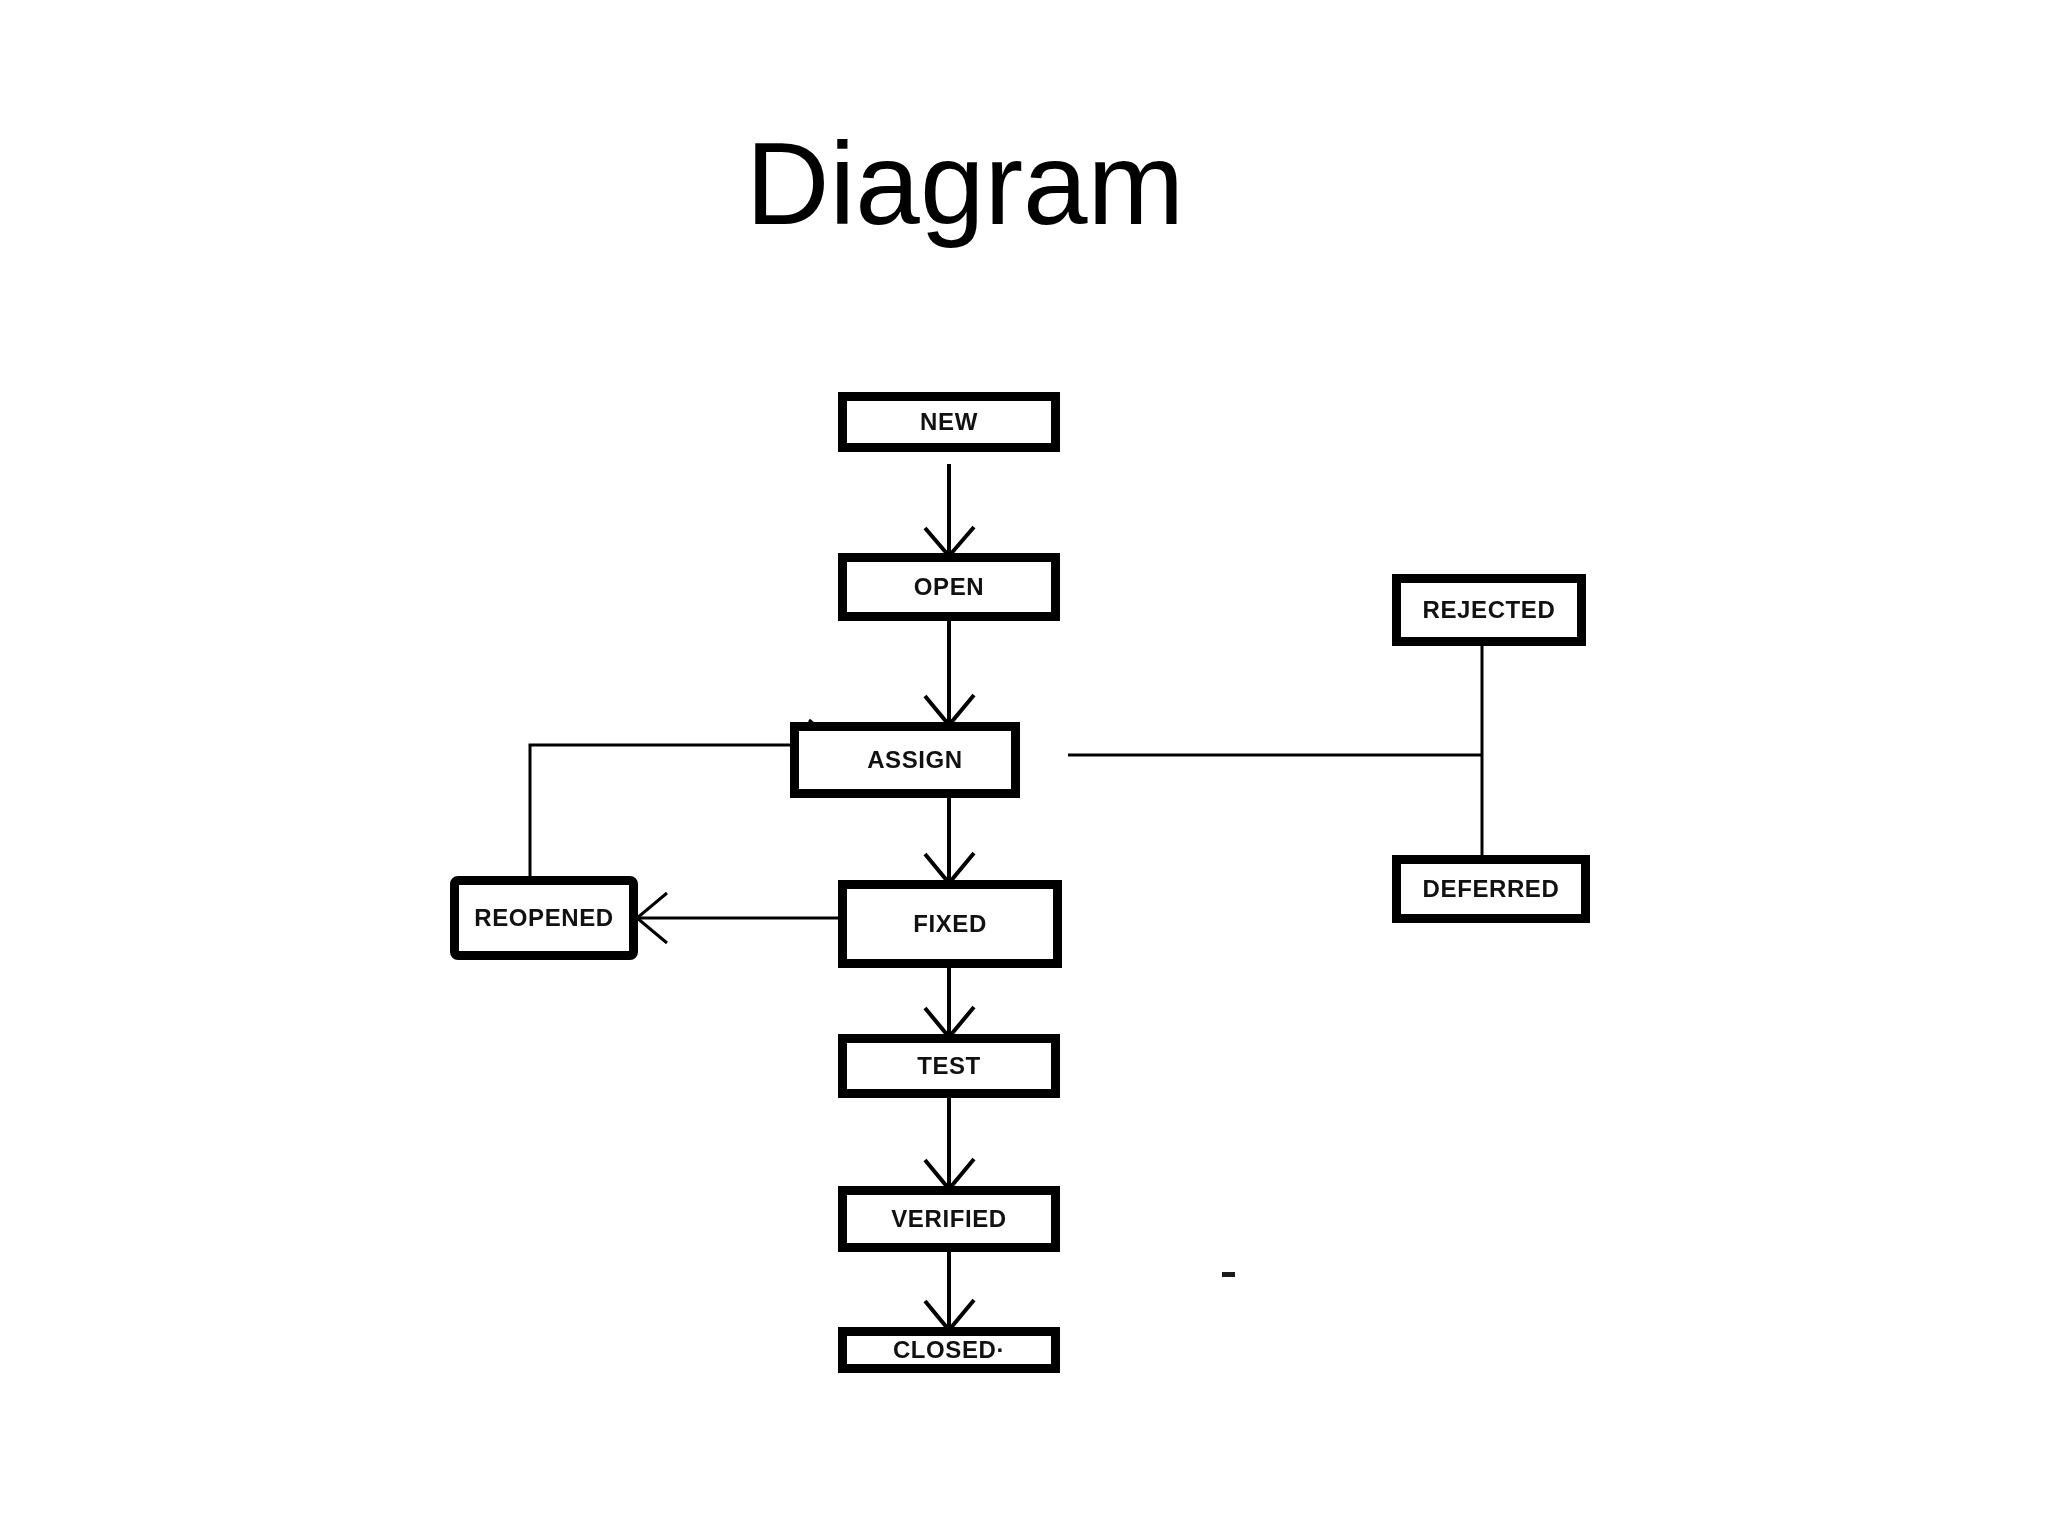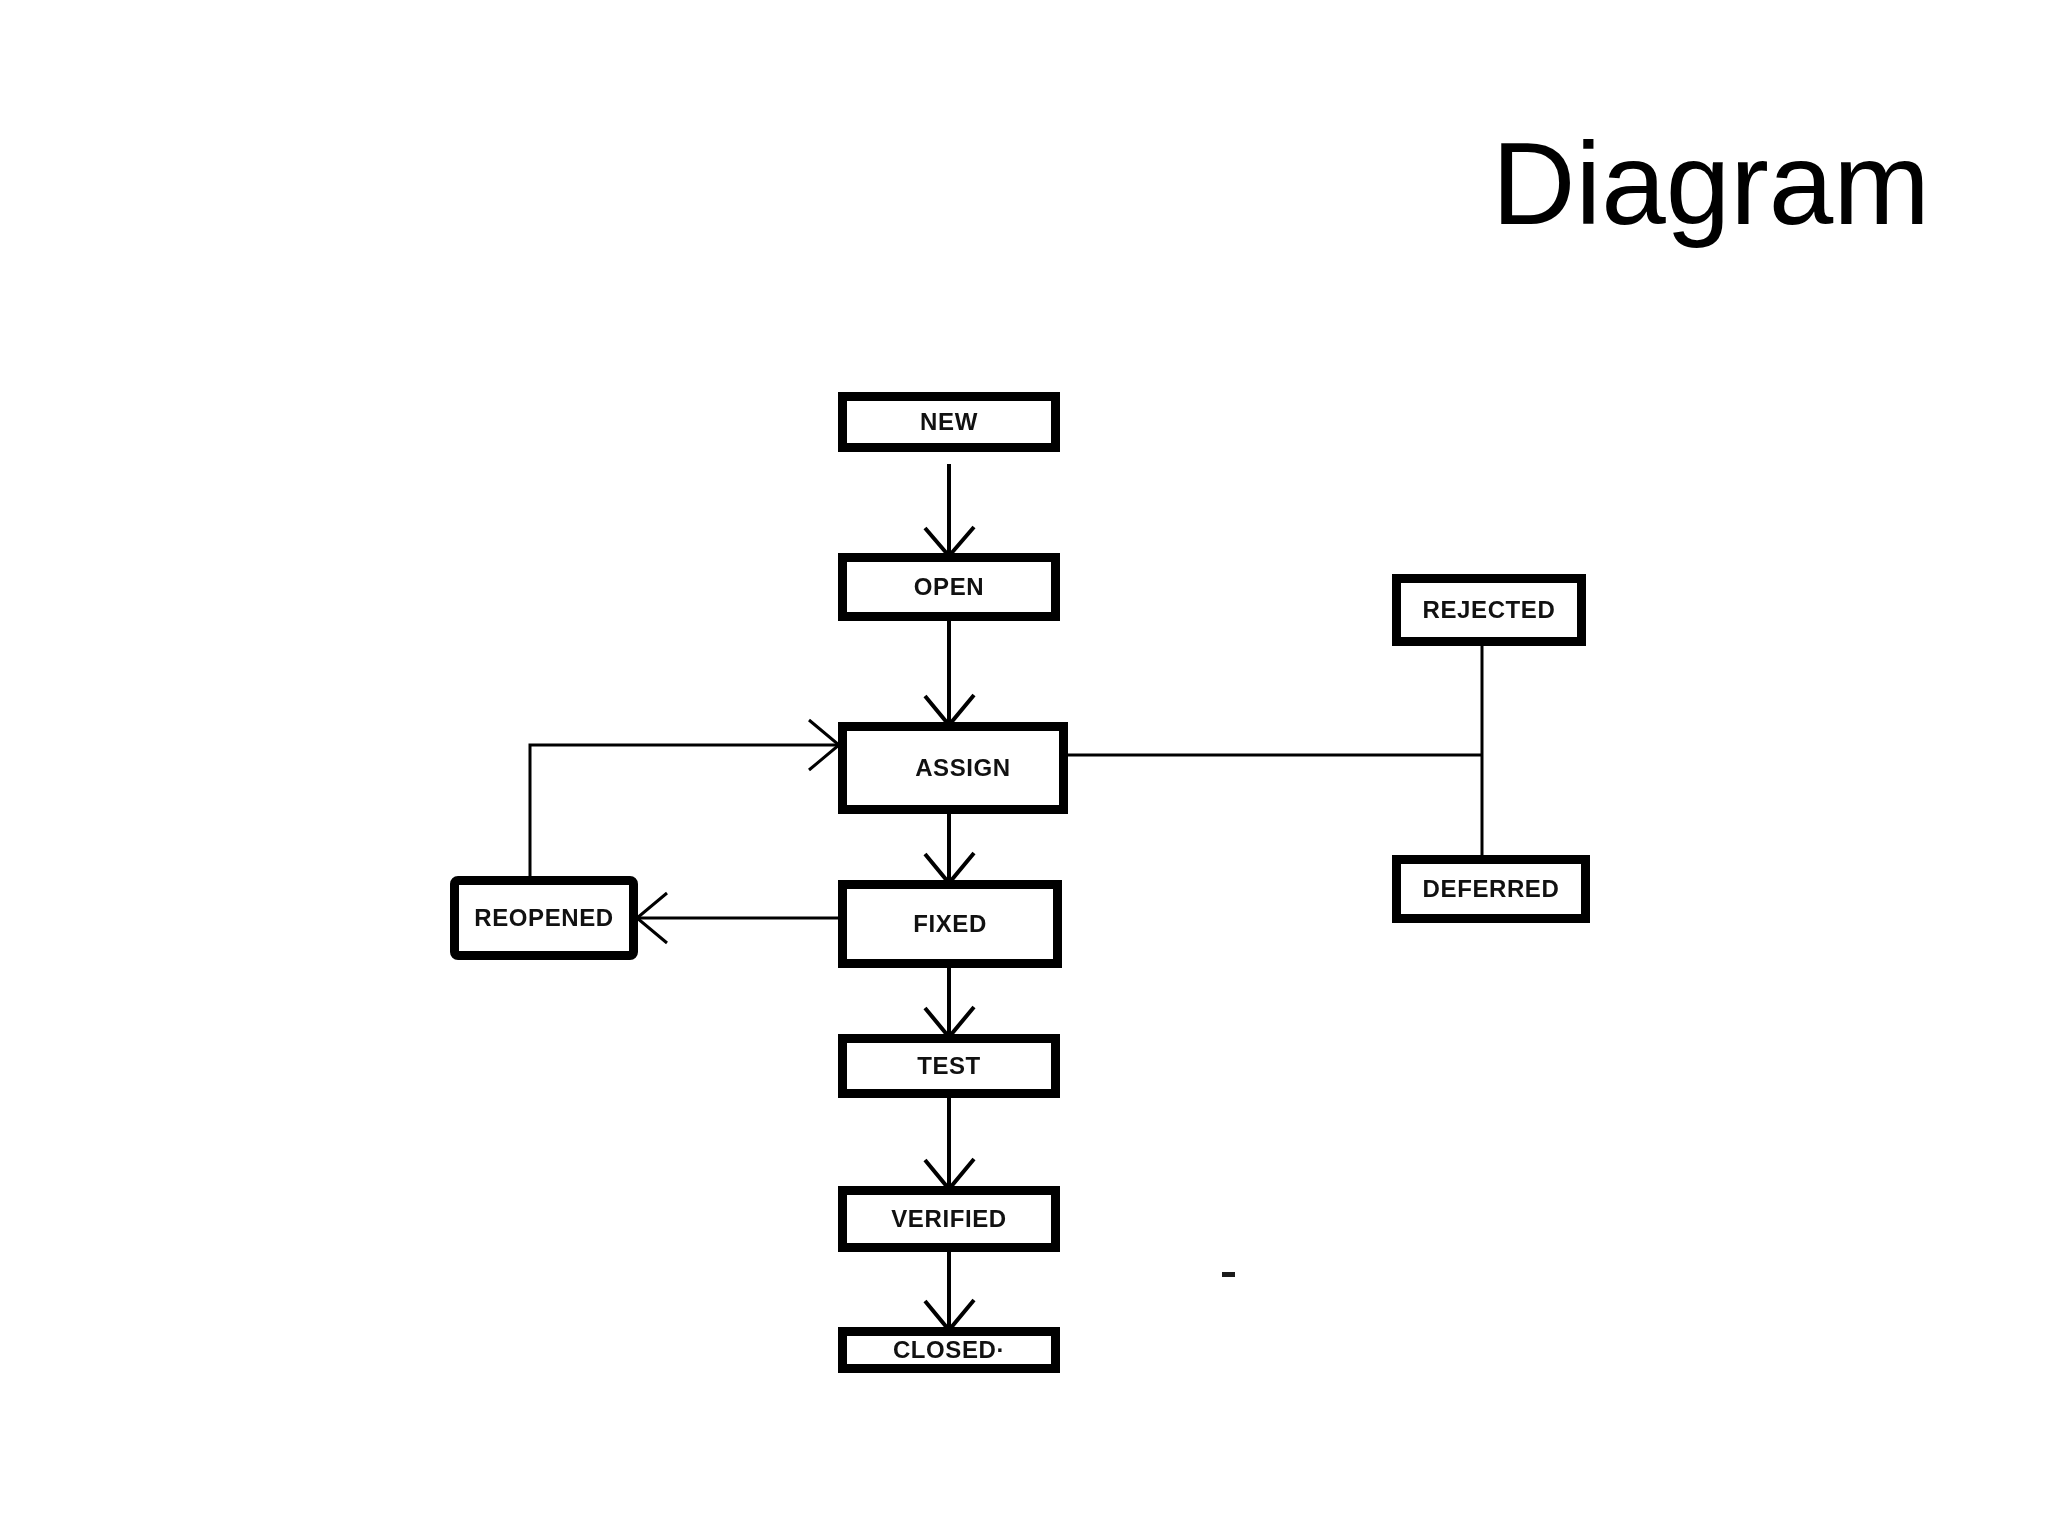--- a/index.html
+++ b/index.html
@@ -16,21 +16,21 @@
     width: 2048px;
     height: 1536px;
     background: #ffffff;
     overflow: hidden;
   }
   #slide-title {
     position: absolute;
     left: 0;
     top: 118px;
     width: 1930px;
-    text-align: right;
+    text-align: center;
     font-family: "Liberation Sans", sans-serif;
     font-size: 116px;
     font-weight: 400;
     color: #000000;
     letter-spacing: 0px;
     line-height: 1.15;
     white-space: nowrap;
   }
   #diagram-canvas {
     position: absolute;
@@ -121,21 +121,21 @@
   </svg>
 
   <div class="node-box" style="left:838px; top:392px; width:222px; height:60px;">
     <span class="node-label">NEW</span>
   </div>
 
   <div class="node-box" style="left:838px; top:553px; width:222px; height:68px;">
     <span class="node-label">OPEN</span>
   </div>
 
-  <div class="node-box" style="left:838px; top:722px; width:230px; height:92px;padding-left:20px;">
+  <div class="node-box" style="left:790px; top:722px; width:230px; height:76px;padding-left:20px;">
     <span class="node-label">ASSIGN</span>
   </div>
 
   <div class="node-box" style="left:1392px; top:574px; width:194px; height:72px;">
     <span class="node-label">REJECTED</span>
   </div>
 
   <div class="node-box" style="left:1392px; top:855px; width:198px; height:68px;">
     <span class="node-label">DEFERRED</span>
   </div>

